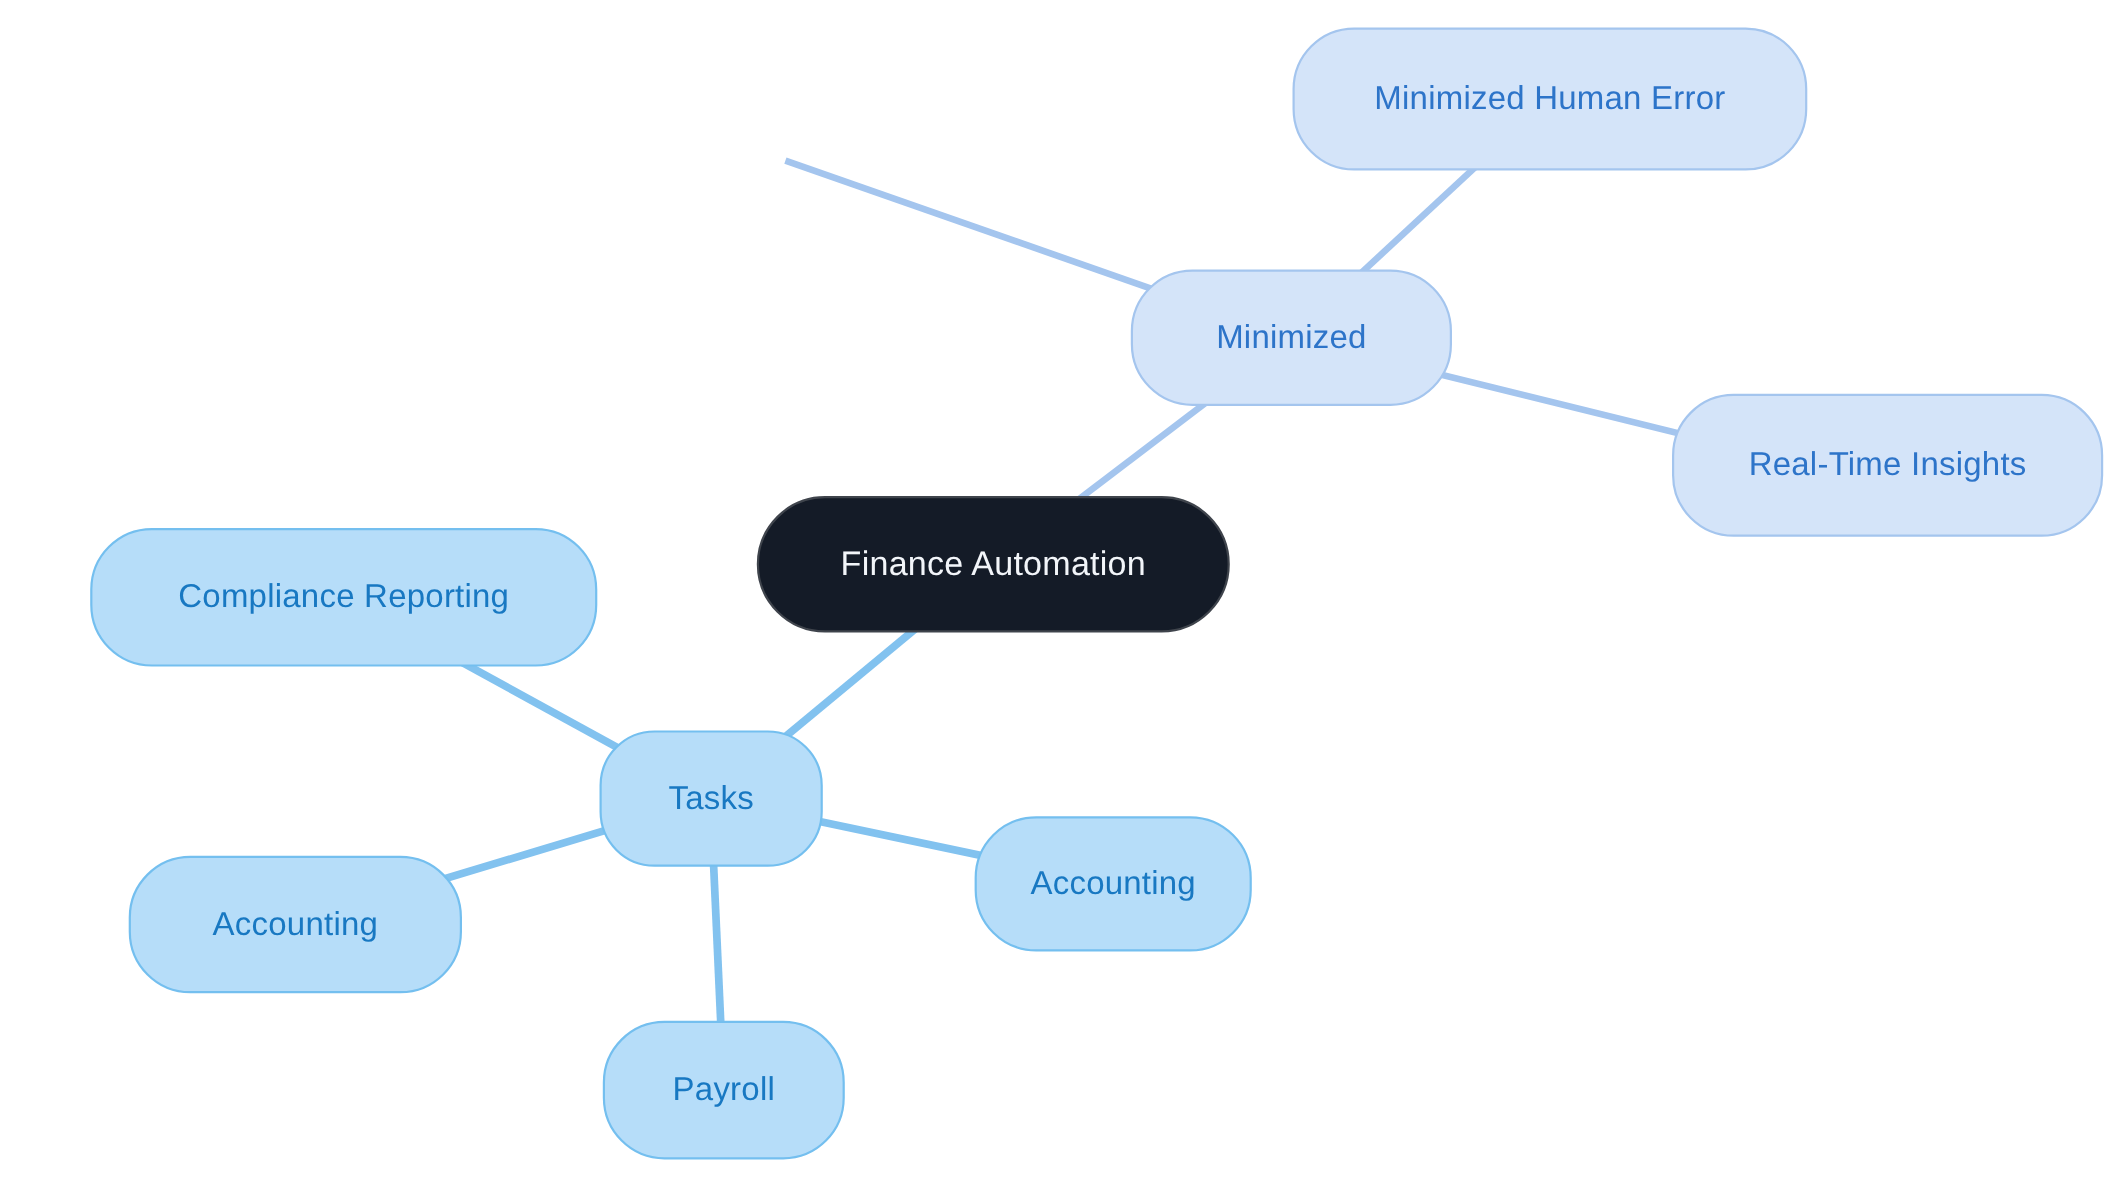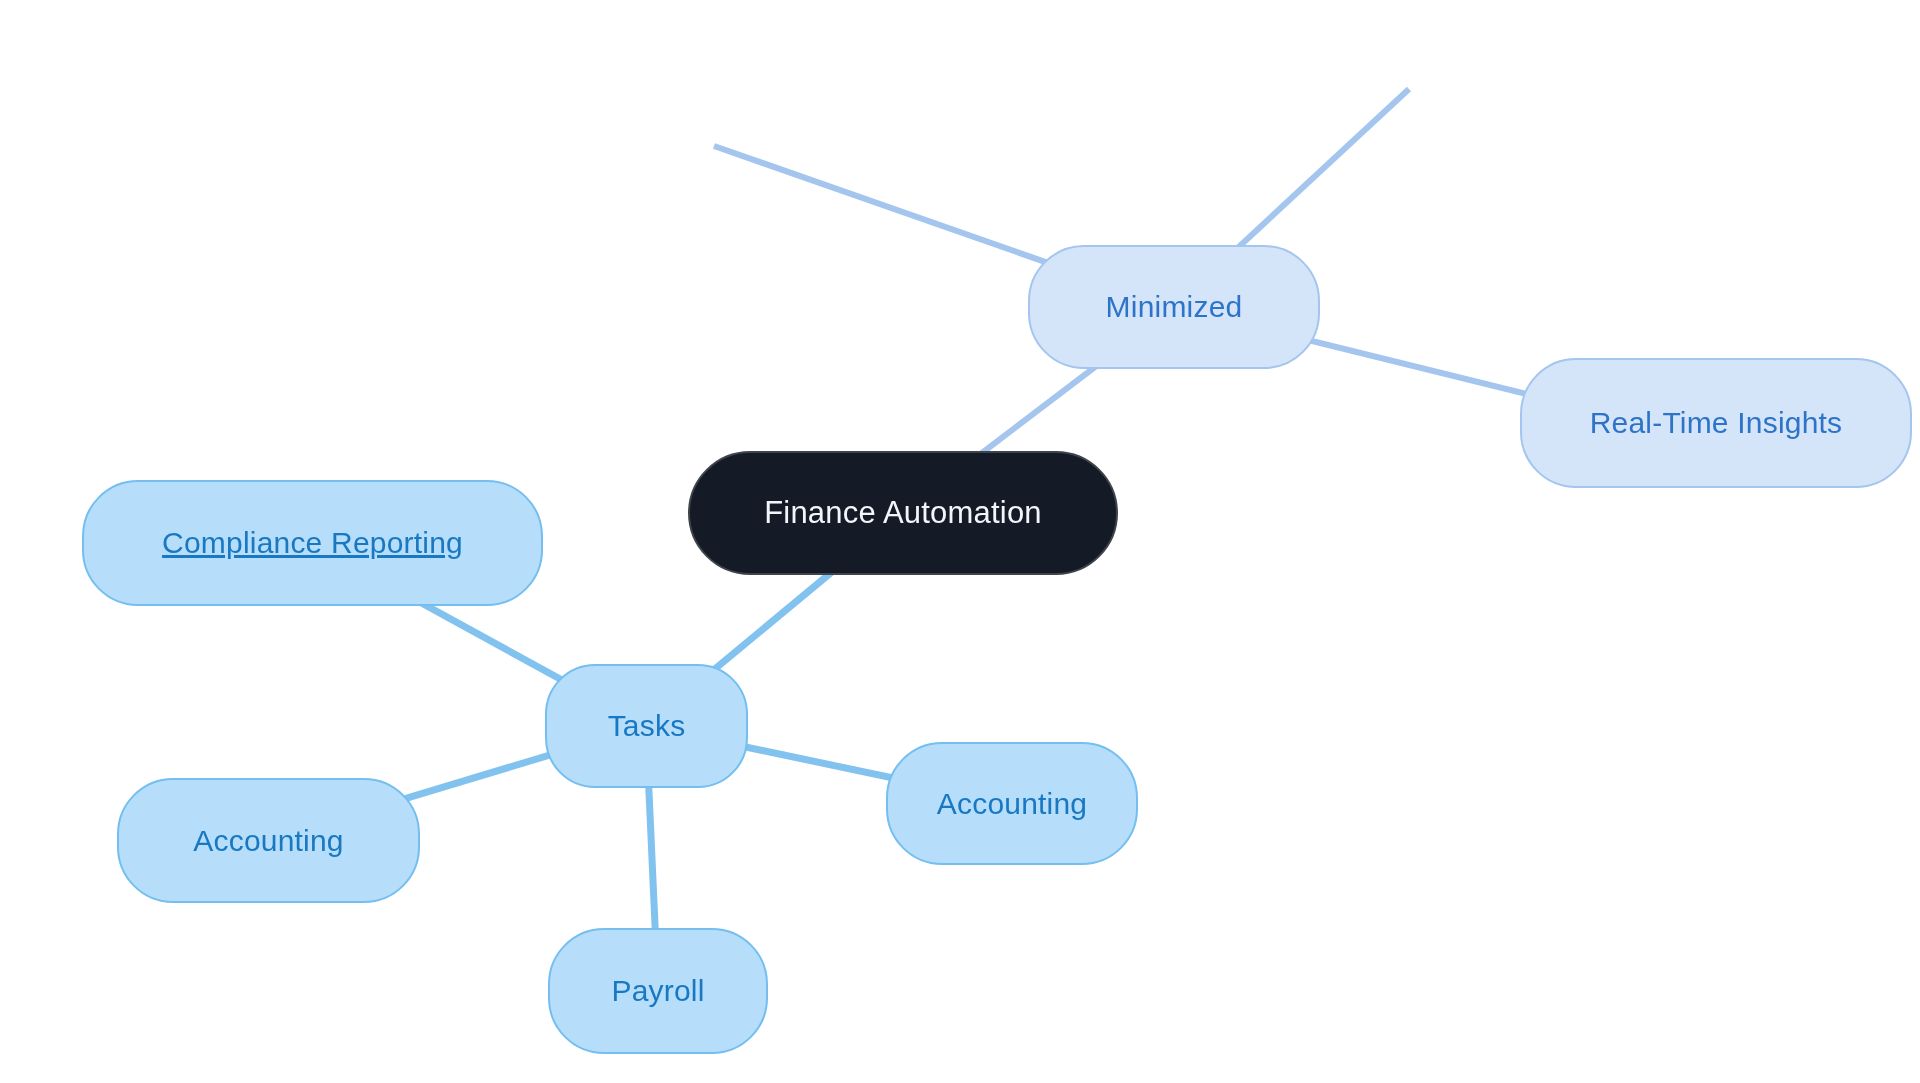--- a/index.html
+++ b/index.html
@@ -56,21 +56,21 @@
     border-radius: 62px;
   }
 
   
   #n-central   { left: 688px;  top: 451px; width: 430px; height: 124px; }
   #n-importance{ left: 1028px; top: 245px; width: 292px; height: 124px; }
   #n-opeff     { left: 483px;  top: 83px;  width: 462px; height: 126px; }
   #n-minerr    { left: 1175px; top: 25px;  width: 468px; height: 130px; }
   #n-realtime  { left: 1520px; top: 358px; width: 392px; height: 130px; }
   #n-tasks     { left: 545px;  top: 664px; width: 203px; height: 124px; border-radius: 50px; }
-  #n-compliance{ left: 82px;   top: 480px; width: 461px; height: 126px; text-decoration: underline; }
+  #n-compliance{ left: 82px;   top: 480px; width: 461px; height: 126px; }
   #n-accounting{ left: 117px;  top: 778px; width: 303px; height: 125px; }
   #n-payroll   { left: 548px;  top: 928px; width: 220px; height: 126px; }
   #n-invoicing { left: 886px;  top: 742px; width: 252px; height: 123px; }
 </style>
 </head>
 <body>
 
 <div class="canvas">
 
   <svg class="edges" viewBox="0 0 1920 1083">
@@ -89,20 +89,23 @@
 
   <div id="n-central" class="node root-node">
     <span>Finance Automation</span>
   </div>
 
   <div id="n-importance" class="node branch-a">
     <span>Minimized</span>
   </div>
 
 
+  <div id="n-minerr" class="node branch-a">
+    <span>Minimized Human Error</span>
+  </div>
 
   <div id="n-realtime" class="node branch-a">
     <span>Real-Time Insights</span>
   </div>
 
   <div id="n-tasks" class="node branch-b">
     <span>Tasks</span>
   </div>
 
   <div id="n-compliance" class="node branch-b">

